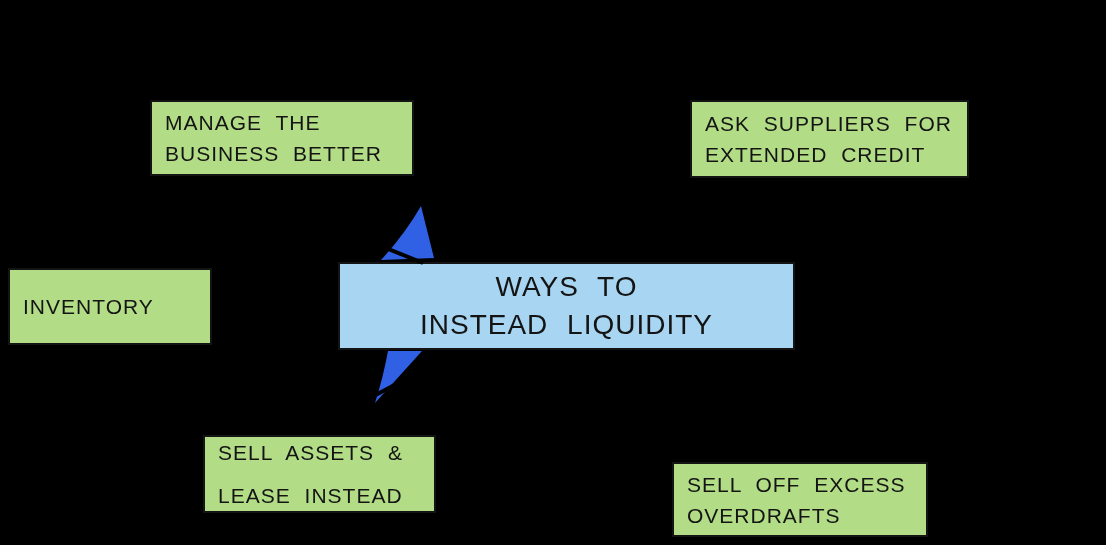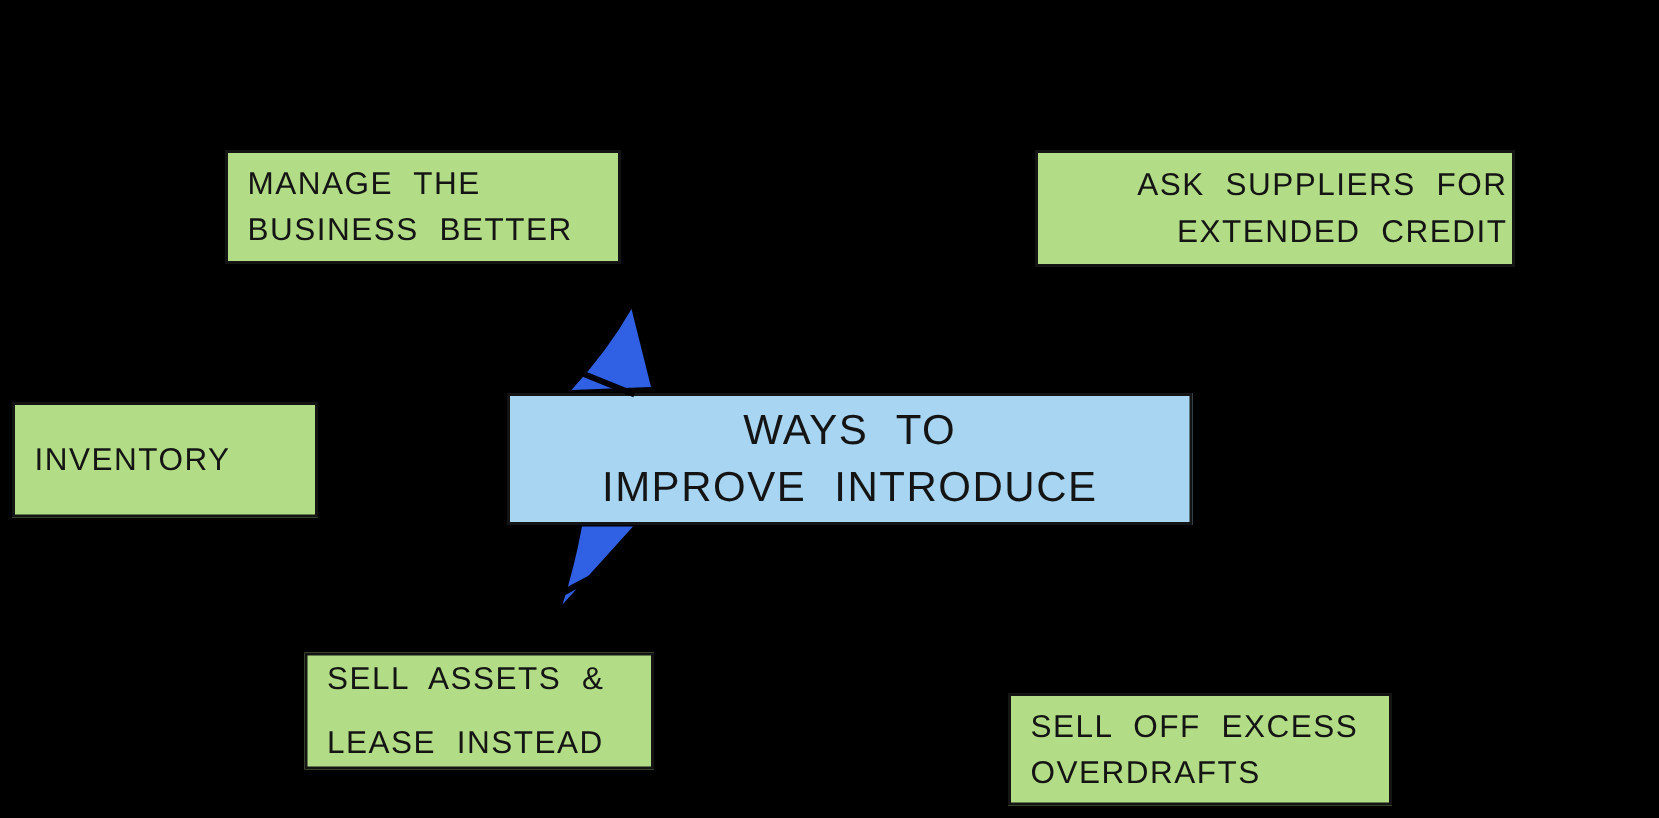--- a/index.html
+++ b/index.html
@@ -27,21 +27,21 @@
     line-height: 31px;
     letter-spacing: 1px;
     word-spacing: 7px;
   }
   .node .line {
     white-space: nowrap;
   }
   .green {
     background: var(--node-green, #b2dd86);
     padding-left: 13px;
-    padding-right: 3px;
+    padding-right: 20px;
   }
   .green.centered {
     padding-left: 0;
     padding-right: 0;
     align-items: center;
     text-align: center;
   }
   .center-node {
     background: var(--center-blue, #a8d6f2);
     align-items: center;
@@ -64,21 +64,21 @@
 <body>
 
 <div id="canvas">
 
 
   <div class="node green" style="left:150px; top:100px; width:264px; height:76px;">
     <div class="line">MANAGE THE</div>
     <div class="line">BUSINESS BETTER</div>
   </div>
 
-  <div class="node green" style="left:690px; top:100px; width:320px; height:78px;align-items:flex-end;">
+  <div class="node green" style="left:690px; top:100px; width:279px; height:78px;">
     <div class="line">ASK SUPPLIERS FOR</div>
     <div class="line">EXTENDED CREDIT</div>
   </div>
 
   <div class="node green" style="left:8px; top:268px; width:204px; height:77px;">
     <div class="line">INVENTORY</div>
   </div>
 
 
   <div class="node green" style="left:203px; top:435px; width:233px; height:78px;justify-content:space-between;">
@@ -86,21 +86,21 @@
     <div class="line">LEASE INSTEAD</div>
   </div>
 
   <div class="node green" style="left:672px; top:438px; width:256px; height:75px;margin-top:24px;">
     <div class="line">SELL OFF EXCESS</div>
     <div class="line">OVERDRAFTS</div>
   </div>
 
   <div class="node center-node" style="left:338px; top:262px; width:457px; height:88px;">
     <div class="line">WAYS TO</div>
-    <div class="line">IMPROVE INTRODUCE</div>
+    <div class="line">INSTEAD LIQUIDITY</div>
   </div>
 
   <svg id="arrow-layer" viewBox="0 0 1106 545">
     <path d="M421,206 Q405,234 381,260 L434,258 Z" fill="#3060e4"></path>
     <line x1="376" y1="244" x2="423" y2="263" stroke-width="4" stroke="#000000"></line>
 
     <path d="M422,351 L388,351 Q383,378 375,403 Z" fill="#3060e4"></path>
     <line x1="370" y1="398" x2="419" y2="372" stroke-width="4" stroke="#000000"></line>
   </svg>
 

